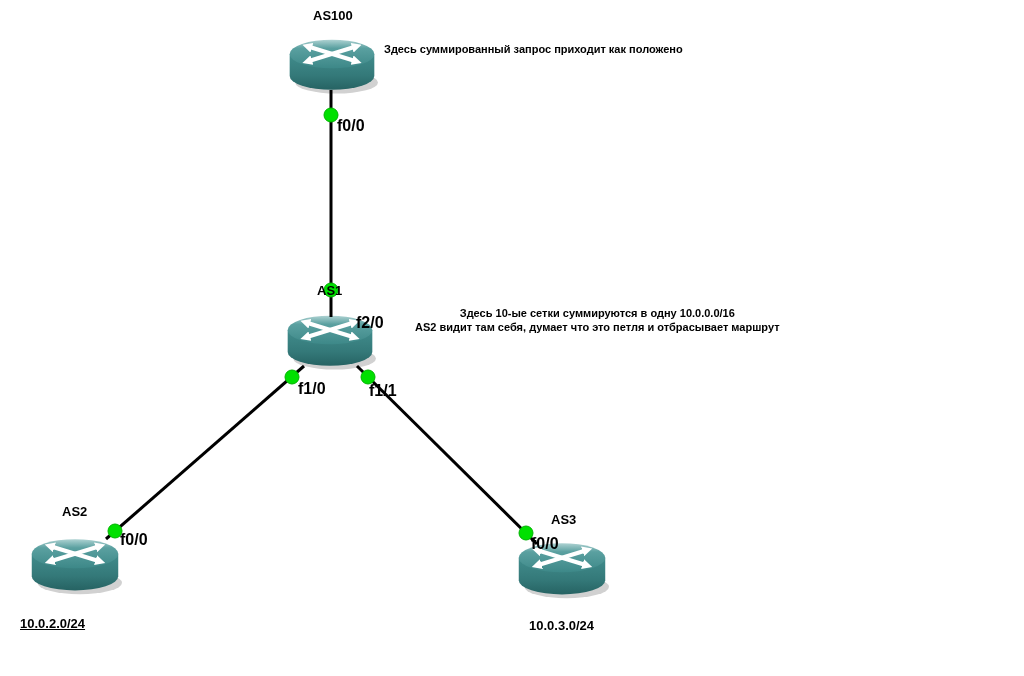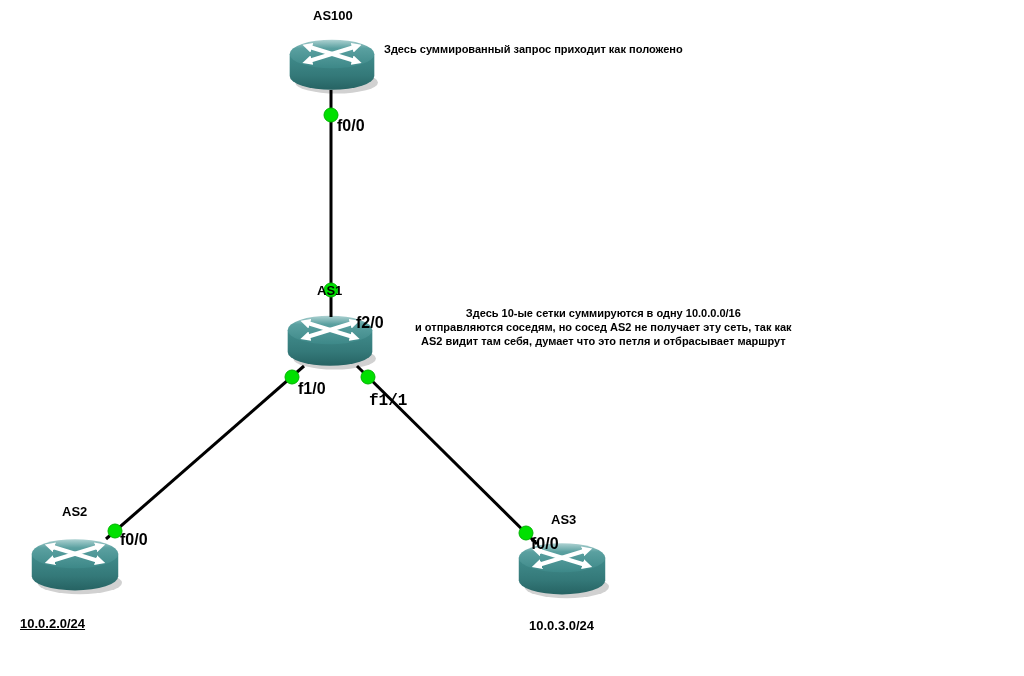--- a/index.html
+++ b/index.html
@@ -84,28 +84,27 @@
   </svg>
 
   <div class="lbl node-label" style="left:313px; top:8px;">AS100</div>
   <div class="lbl node-label" style="left:317px; top:283px;">AS1</div>
   <div class="lbl node-label" style="left:62px;  top:504px;">AS2</div>
   <div class="lbl node-label" style="left:551px; top:512px;">AS3</div>
 
   <div class="lbl iface-label" style="left:337px; top:117px;">f0/0</div>
   <div class="lbl iface-label" style="left:356px; top:294px;margin-top:20px;">f2/0</div>
   <div class="lbl iface-label" style="left:298px; top:380px;">f1/0</div>
-  <div class="lbl iface-label" style="left:369px; top:392px;font-family:Liberation Mono, monospace;">f1/1</div>
+  <div class="lbl iface-label" style="left:369px; top:382px;">f1/1</div>
   <div class="lbl iface-label" style="left:120px; top:531px;">f0/0</div>
   <div class="lbl iface-label" style="left:531px; top:535px;">f0/0</div>
 
   <div class="lbl net-label" style="left:20px;  top:616px;text-decoration:underline;">10.0.2.0/24</div>
   <div class="lbl net-label" style="left:529px; top:618px;">10.0.3.0/24</div>
 
   <div class="lbl note" style="left:384px; top:42px;">Здесь суммированный запрос приходит как положено</div>
 
   <div class="lbl note" style="left:415px; top:306px;text-align:center;">
     <div>Здесь 10-ые сетки суммируются в одну 10.0.0.0/16</div>
-    <div>и отправляются соседям, но сосед AS2 не получает эту сеть, так как</div>
     <div>AS2 видит там себя, думает что это петля и отбрасывает маршрут</div>
   </div>
 
 </div>
 
 </body></html>

